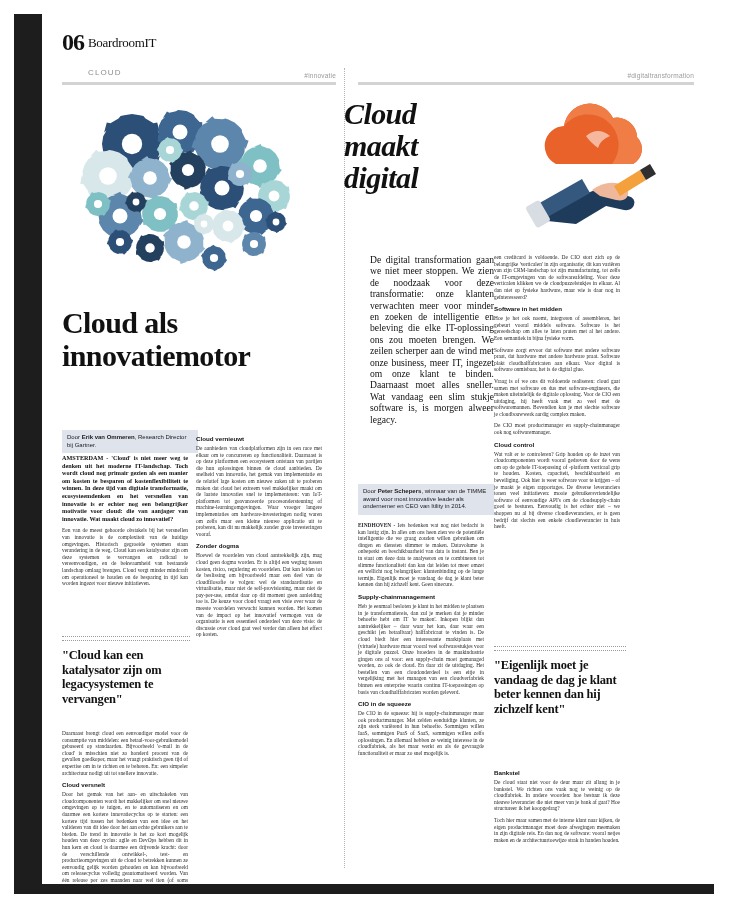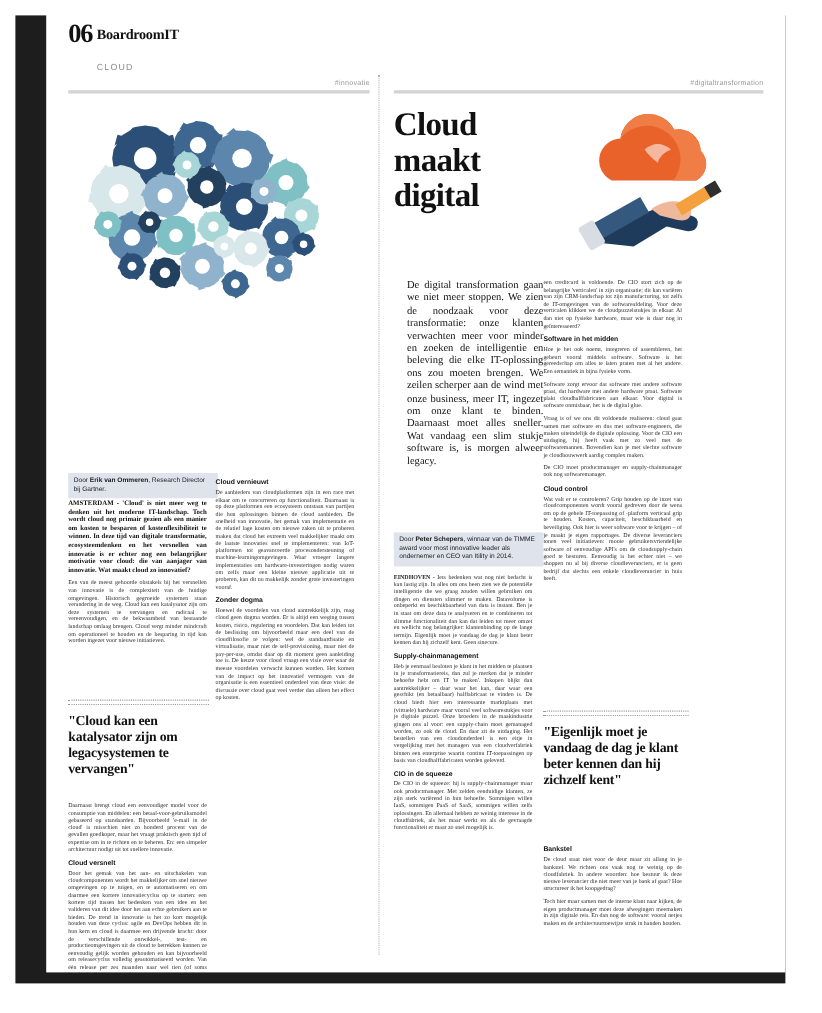--- a/index.html
+++ b/index.html
@@ -6,47 +6,47 @@
   body{width:747px;height:921px;position:relative;overflow:hidden;
        font-family:"Liberation Sans",sans-serif;}
 
   
   #page-shadow{position:absolute;left:14px;top:14px;width:700px;height:880px;
       background:#1d1d1d;}
   #page{position:absolute;left:42px;top:6px;width:672px;height:878px;
       background:#ffffff;overflow:hidden;}
 
   
-  .masthead{position:absolute;left:20px;top:15px;display:flex;align-items:flex-start;}
+  .masthead{position:absolute;left:20px;top:26px;display:flex;align-items:flex-start;}
   .mast-num{font-family:"Liberation Serif",serif;font-weight:bold;font-size:24px;
       line-height:20px;color:#111;letter-spacing:-1px;}
   .mast-txt{margin-left:4px;margin-top:1px;}
-  .mast-brand{font-family:"Liberation Serif",serif;font-weight:bold;font-size:13px;
+  .mast-brand{font-family:"Liberation Serif",serif;font-weight:normal;font-size:13px;
       line-height:12px;color:#111;letter-spacing:-0.3px;}
   .mast-sub{font-size:8px;line-height:9px;color:#8d8d8d;letter-spacing:1.1px;
       margin-top:17px;}
 
   
   .hashrow{position:absolute;top:66px;height:14px;}
   .hash-left{left:20px;width:274px;}
   .hash-right{left:316px;width:336px;}
   .hashlabel{font-size:6.5px;color:#9a9a9a;text-align:right;letter-spacing:.2px;
       line-height:8px;}
   .hashrule{height:3px;background:#d3d3d3;margin-top:2px;}
 
   
   .vdots{position:absolute;border-left:1px dotted #b5b5b5;}
 
   
   .head-left{position:absolute;left:20px;top:300px;width:270px;
       font-family:"Liberation Serif",serif;font-weight:bold;font-size:30px;
       line-height:33px;color:#111;letter-spacing:-0.6px;}
-  .head-right{position:absolute;left:316px;top:92px;width:120px;
+  .head-right{position:absolute;left:302px;top:92px;width:120px;
       font-family:"Liberation Serif",serif;font-weight:bold;font-size:30px;
-      line-height:32px;color:#111;letter-spacing:-0.6px;}
+      line-height:32px;color:#111;letter-spacing:-0.6px;font-style:italic;}
 
   
   #brain{position:absolute;left:22px;top:86px;width:268px;height:200px;}
   
   #cloudill{position:absolute;left:452px;top:96px;width:196px;height:130px;}
 
   
   .byline{position:absolute;background:#dfe3ec;padding:4px 5px;
       font-size:6px;line-height:7.6px;color:#1a1a1a;}
   .byline b{font-weight:bold;}
@@ -180,20 +180,21 @@
                l-30,18 Z" fill="#1f3b5c"></path>
       <path d="M98,88 q14,-10 28,-6 q10,3 8,11 q-2,7 -12,5 l-16,-4 Z" fill="#f0b89a"></path>
       <path d="M96,91 l-46,26 l-8,-14 l46,-26 Z" fill="#35597e"></path>
       <rect x="36" y="100" width="16" height="24" rx="3" transform="rotate(-30 44 112)" fill="#d8dde3"></rect>
     </g>
 
     <path d="M120,84 l26,-16 l6,10 l-26,16 Z" fill="#f4a03c"></path>
     <path d="M146,68 l10,-6 l6,10 l-10,6 Z" fill="#2f2f2f"></path>
   </svg>
 
+  <div class="head-left">Cloud als innovatiemotor</div>
 
   <div class="byline" style="left:20px;top:424px;width:126px;">
     <span>Door </span><b>Erik van Ommeren</b><span>, Research Director bij Gartner.</span>
   </div>
 
   <div class="col" style="left:20px;top:448px;width:126px;">
     <p class="lead"><b>AMSTERDAM - </b><span>'Cloud' is niet meer weg te denken uit het moderne IT-landschap. Toch wordt cloud nog primair gezien als een manier om kosten te besparen of kostenflexibiliteit te winnen. In deze tijd van digitale transformatie, ecosysteemdenken en het versnellen van innovatie is er echter nog een belangrijker motivatie voor cloud: die van aanjager van innovatie. Wat maakt cloud zo innovatief?</span></p>
     <p class="bodyserif">Een van de meest gehoorde obstakels bij het versnellen van innovatie is de complexiteit van de huidige omgevingen. Historisch gegroeide systemen staan verandering in de weg. Cloud kan een katalysator zijn om deze systemen te vervangen en radicaal te vereenvoudigen, en de bekwaamheid van bestaande landschap omlaag brengen. Cloud vergt minder mindcraft om operationeel te houden en de besparing in tijd kan worden ingezet voor nieuwe initiatieven.</p>
   </div>
 

